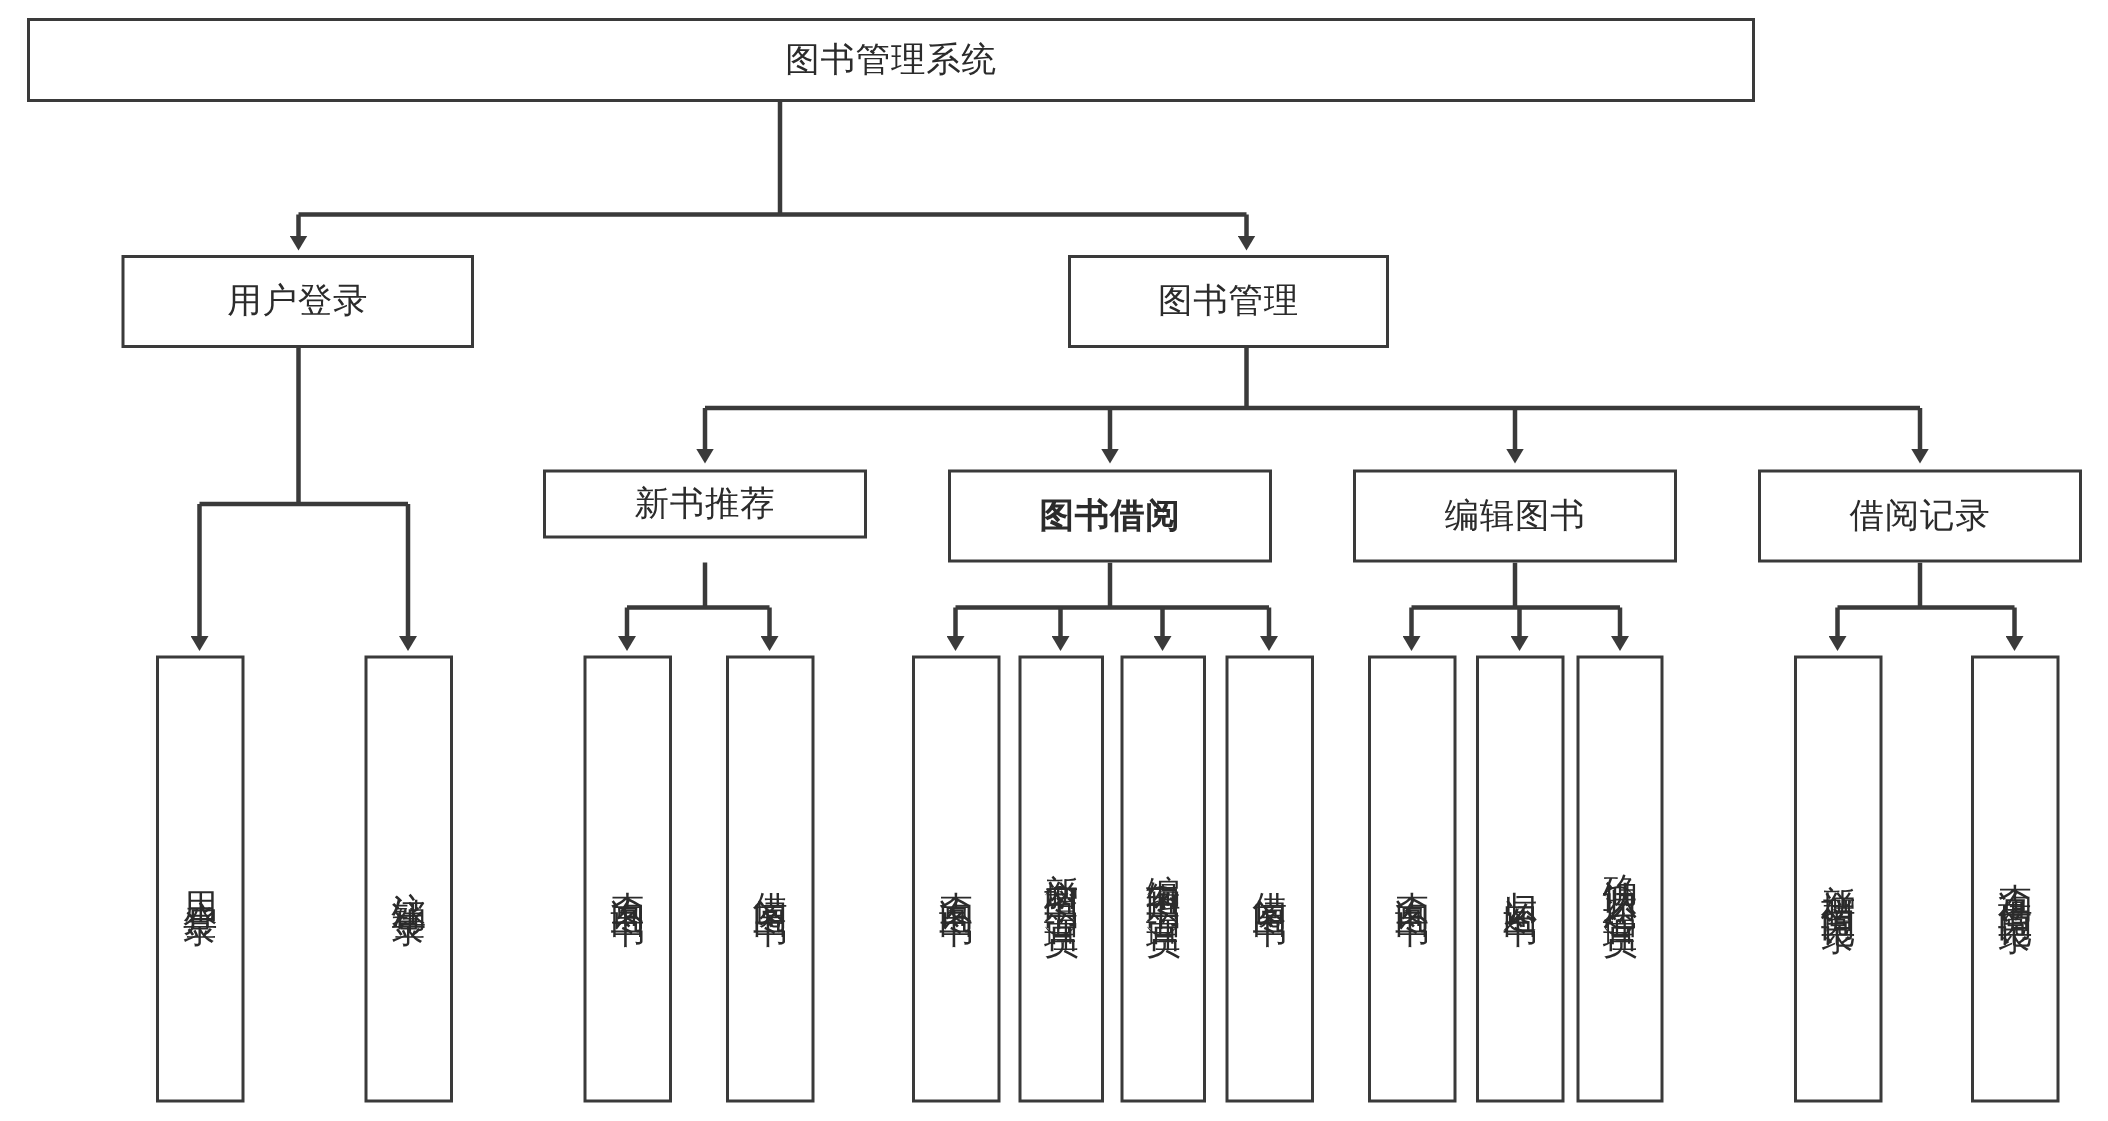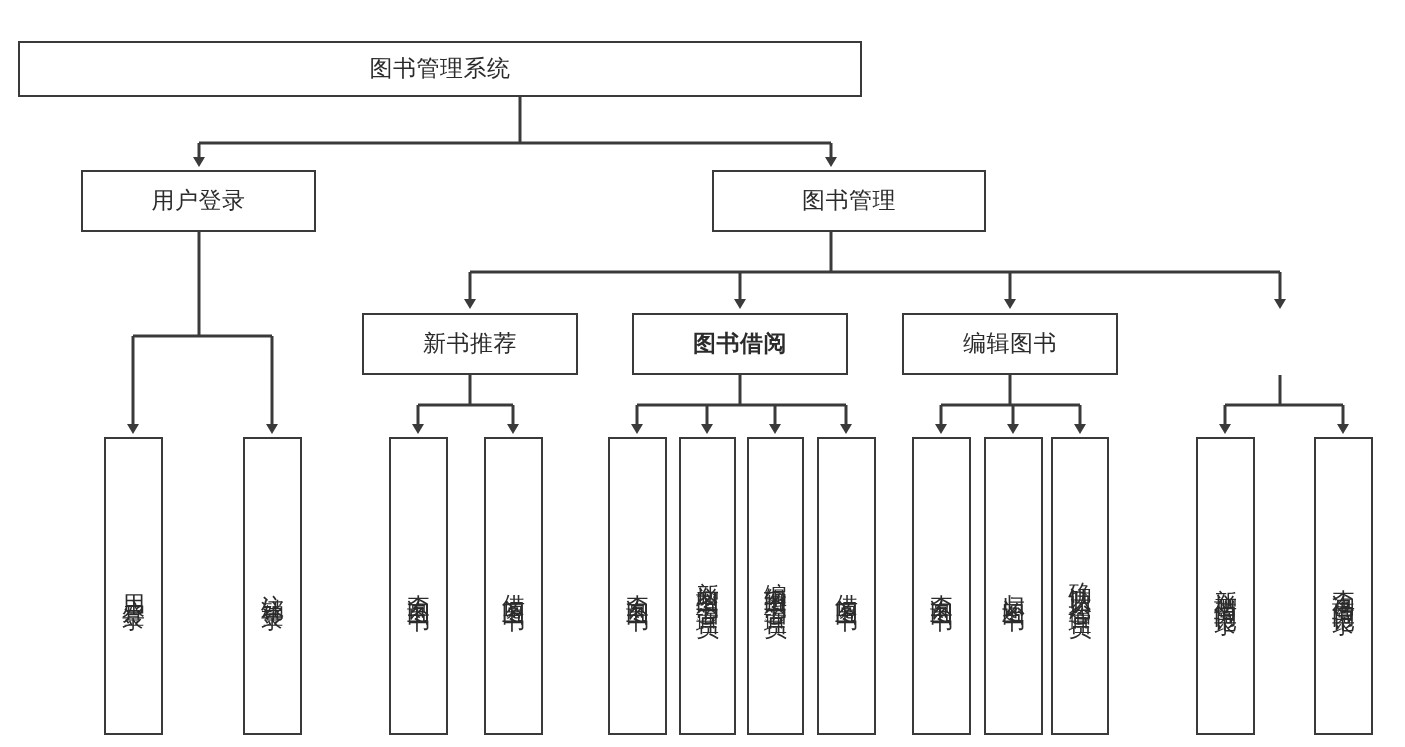--- a/index.html
+++ b/index.html
@@ -125,40 +125,43 @@
       <path d="M1013,405 L1013,425" marker-end="url(#arrow)"></path>
       <path d="M1080,405 L1080,425" marker-end="url(#arrow)"></path>
 
       <path d="M1280,375 L1280,405"></path>
       <path d="M1225,405 L1343,405"></path>
       <path d="M1225,405 L1225,425" marker-end="url(#arrow)"></path>
       <path d="M1343,405 L1343,425" marker-end="url(#arrow)"></path>
     </g>
   </svg>
 
-  <div class="node root horizontal" style="left:18px; top:12px; width:844px; height:56px;margin-top:29px;">
+  <div class="node root horizontal" style="left:18px; top:12px; width:1152px; height:56px;">
     <span class="node-label">图书管理系统</span>
   </div>
 
   <div class="node horizontal" style="left:81px; top:170px; width:235px; height:62px;">
     <span class="node-label">用户登录</span>
   </div>
-  <div class="node horizontal" style="left:712px; top:170px; width:274px; height:62px;">
+  <div class="node horizontal" style="left:712px; top:170px; width:214px; height:62px;">
     <span class="node-label">图书管理</span>
   </div>
 
-  <div class="node horizontal" style="left:362px; top:313px; width:216px; height:62px;">
+  <div class="node horizontal" style="left:362px; top:313px; width:216px; height:46px;">
     <span class="node-label">新书推荐</span>
   </div>
   <div class="node horizontal" style="left:632px; top:313px; width:216px; height:62px;font-weight:bold;">
     <span class="node-label">图书借阅</span>
   </div>
   <div class="node horizontal" style="left:902px; top:313px; width:216px; height:62px;">
     <span class="node-label">编辑图书</span>
   </div>
+  <div class="node horizontal" style="left:1172px; top:313px; width:216px; height:62px;">
+    <span class="node-label">借阅记录</span>
+  </div>
 
   <div class="node vertical" style="left:104px; top:437px; width:59px; height:298px;">
     <span class="node-label">用户登录</span>
   </div>
   <div class="node vertical" style="left:243px; top:437px; width:59px; height:298px;">
     <span class="node-label">注销登录</span>
   </div>
 
   <div class="node vertical" style="left:389px; top:437px; width:59px; height:298px;">
     <span class="node-label">查询图书</span>

